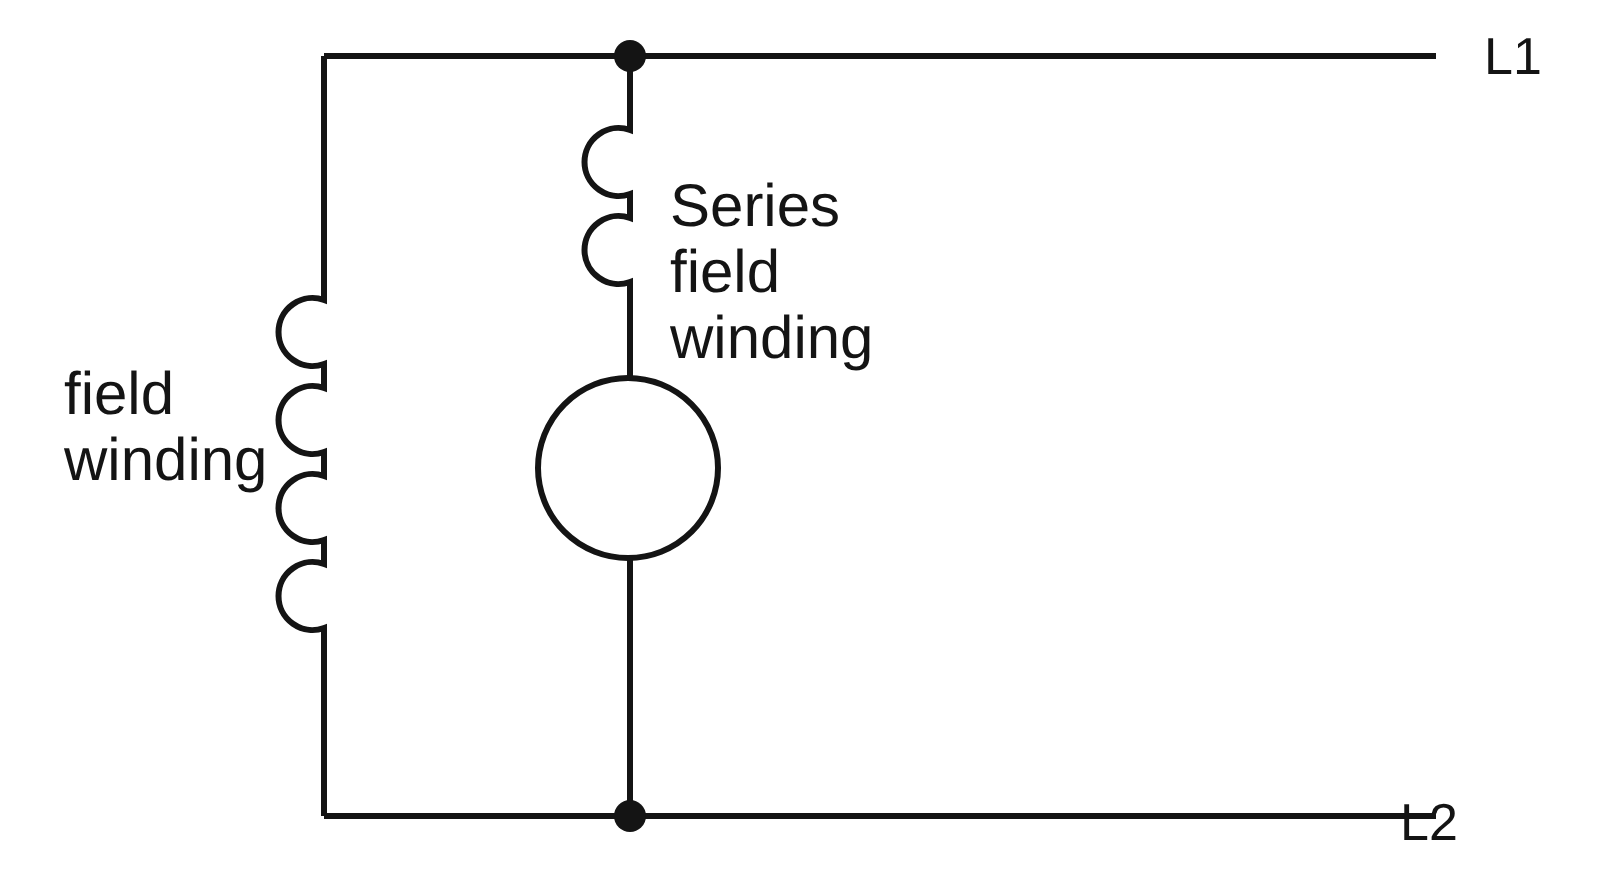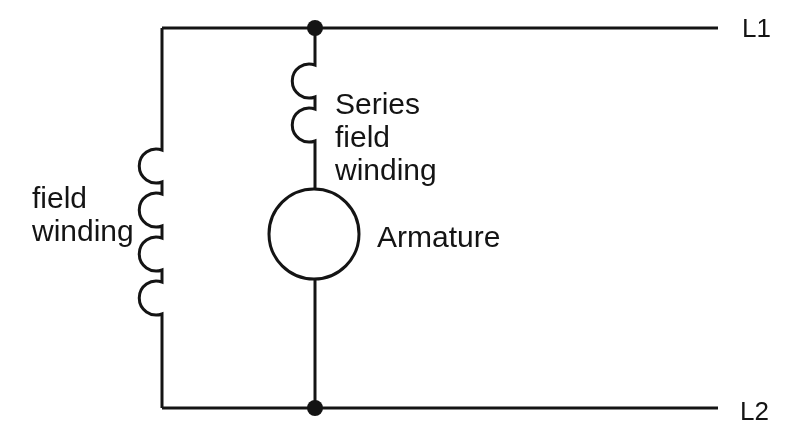--- a/index.html
+++ b/index.html
@@ -41,21 +41,21 @@
   .terminal {
     position: absolute;
     font-size: 26px;
     line-height: 35px;
     white-space: nowrap;
   }
   .shunt-label   { left: 32px;  top: 181px; }
   .series-label  { left: 335px; top: 49px; margin-top: 38px;  }
   .armature-label{ left: 377px; top: 220px; }
   .terminal-l1   { left: 742px; top: 11px;  }
-  .terminal-l2   { left: 700px; top: 394px; margin-left: 40px; }
+  .terminal-l2   { left: 700px; top: 394px; }
 </style>
 </head>
 <body>
 
 <div class="stage">
 
   <svg width="800" height="444" viewBox="0 0 800 444" aria-hidden="true">
 
     <path class="wire" d="M162,28 H718"></path>
 
@@ -83,19 +83,18 @@
     <div>field</div>
     <div>winding</div>
   </div>
 
   <div class="label series-label">
     <div>Series</div>
     <div>field</div>
     <div>winding</div>
   </div>
 
-  <div class="label armature-label">Armature</div>
 
   <div class="terminal terminal-l1">L1</div>
 
   <div class="terminal terminal-l2">L2</div>
 
 </div>
 
 </body></html>

